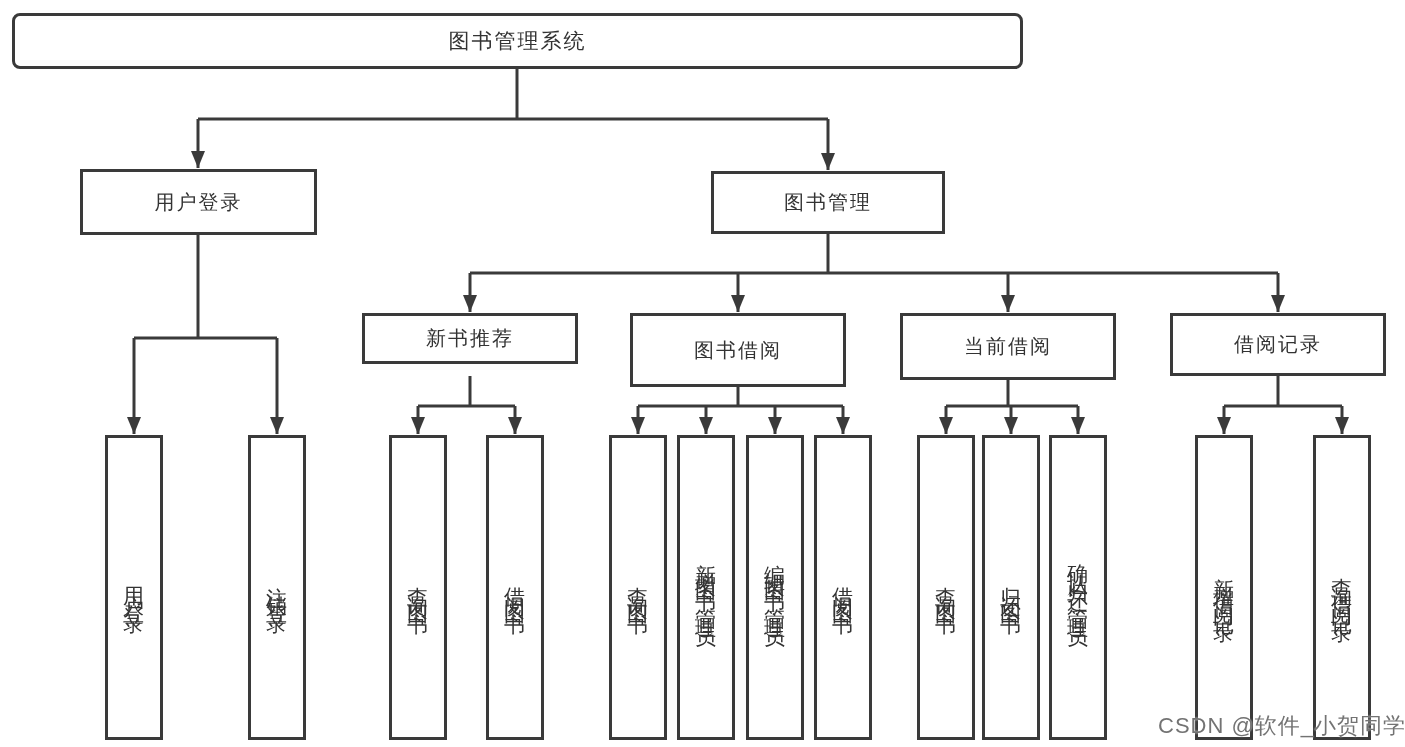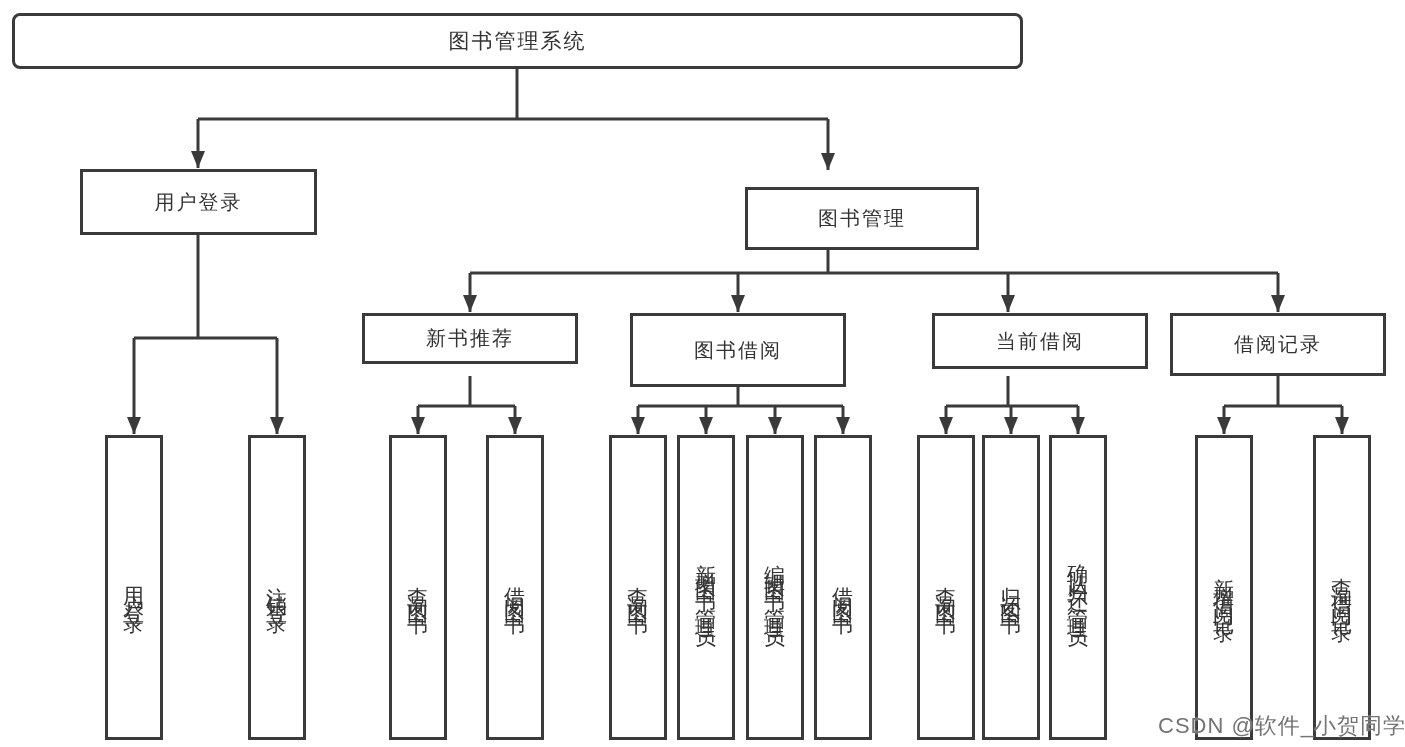--- a/index.html
+++ b/index.html
@@ -115,25 +115,25 @@
       <line x1="1278" y1="376" x2="1278" y2="406"></line>
       <line x1="1224" y1="406" x2="1342" y2="406"></line>
       <line x1="1224" y1="406" x2="1224" y2="434" marker-end="url(#arw)"></line>
       <line x1="1342" y1="406" x2="1342" y2="434" marker-end="url(#arw)"></line>
     </g>
   </svg>
 
   <div class="box hbox root-box" style="left:12px;top:13px;width:1011px;height:56px;">图书管理系统</div>
 
   <div class="box hbox" style="left:80px;top:169px;width:237px;height:66px;">用户登录</div>
-  <div class="box hbox" style="left:711px;top:187px;width:234px;height:63px;margin-left:34px;">图书管理</div>
+  <div class="box hbox" style="left:711px;top:171px;width:234px;height:63px;">图书管理</div>
 
   <div class="box hbox" style="left:362px;top:313px;width:216px;height:51px;">新书推荐</div>
   <div class="box hbox" style="left:630px;top:313px;width:216px;height:74px;">图书借阅</div>
-  <div class="box hbox" style="left:932px;top:313px;width:216px;height:56px;">当前借阅</div>
+  <div class="box hbox" style="left:900px;top:313px;width:216px;height:67px;">当前借阅</div>
   <div class="box hbox" style="left:1170px;top:313px;width:216px;height:63px;">借阅记录</div>
 
   <div class="box vbox" style="left:105px;">用户登录</div>
   <div class="box vbox" style="left:248px;">注销登录</div>
 
   <div class="box vbox" style="left:389px;">查询图书</div>
   <div class="box vbox" style="left:486px;">借阅图书</div>
 
   <div class="box vbox" style="left:609px;">查询图书</div>
   <div class="box vbox" style="left:677px;">新增图书（管理员）</div>

